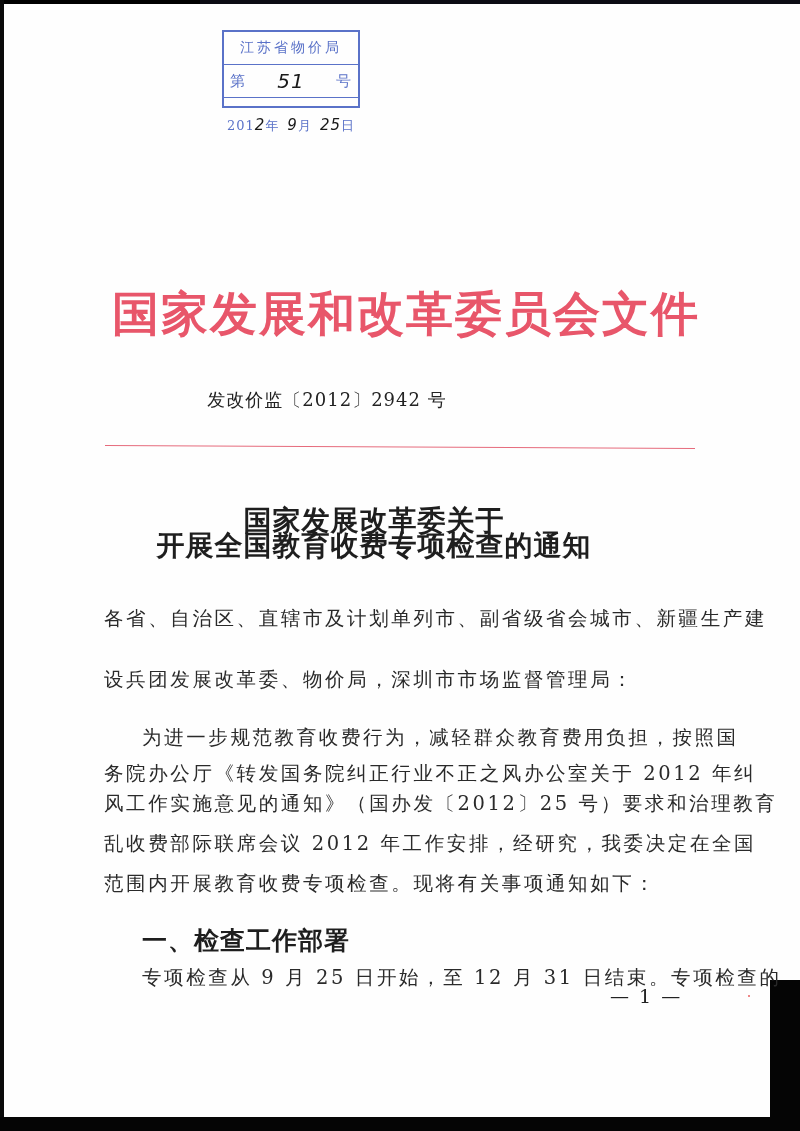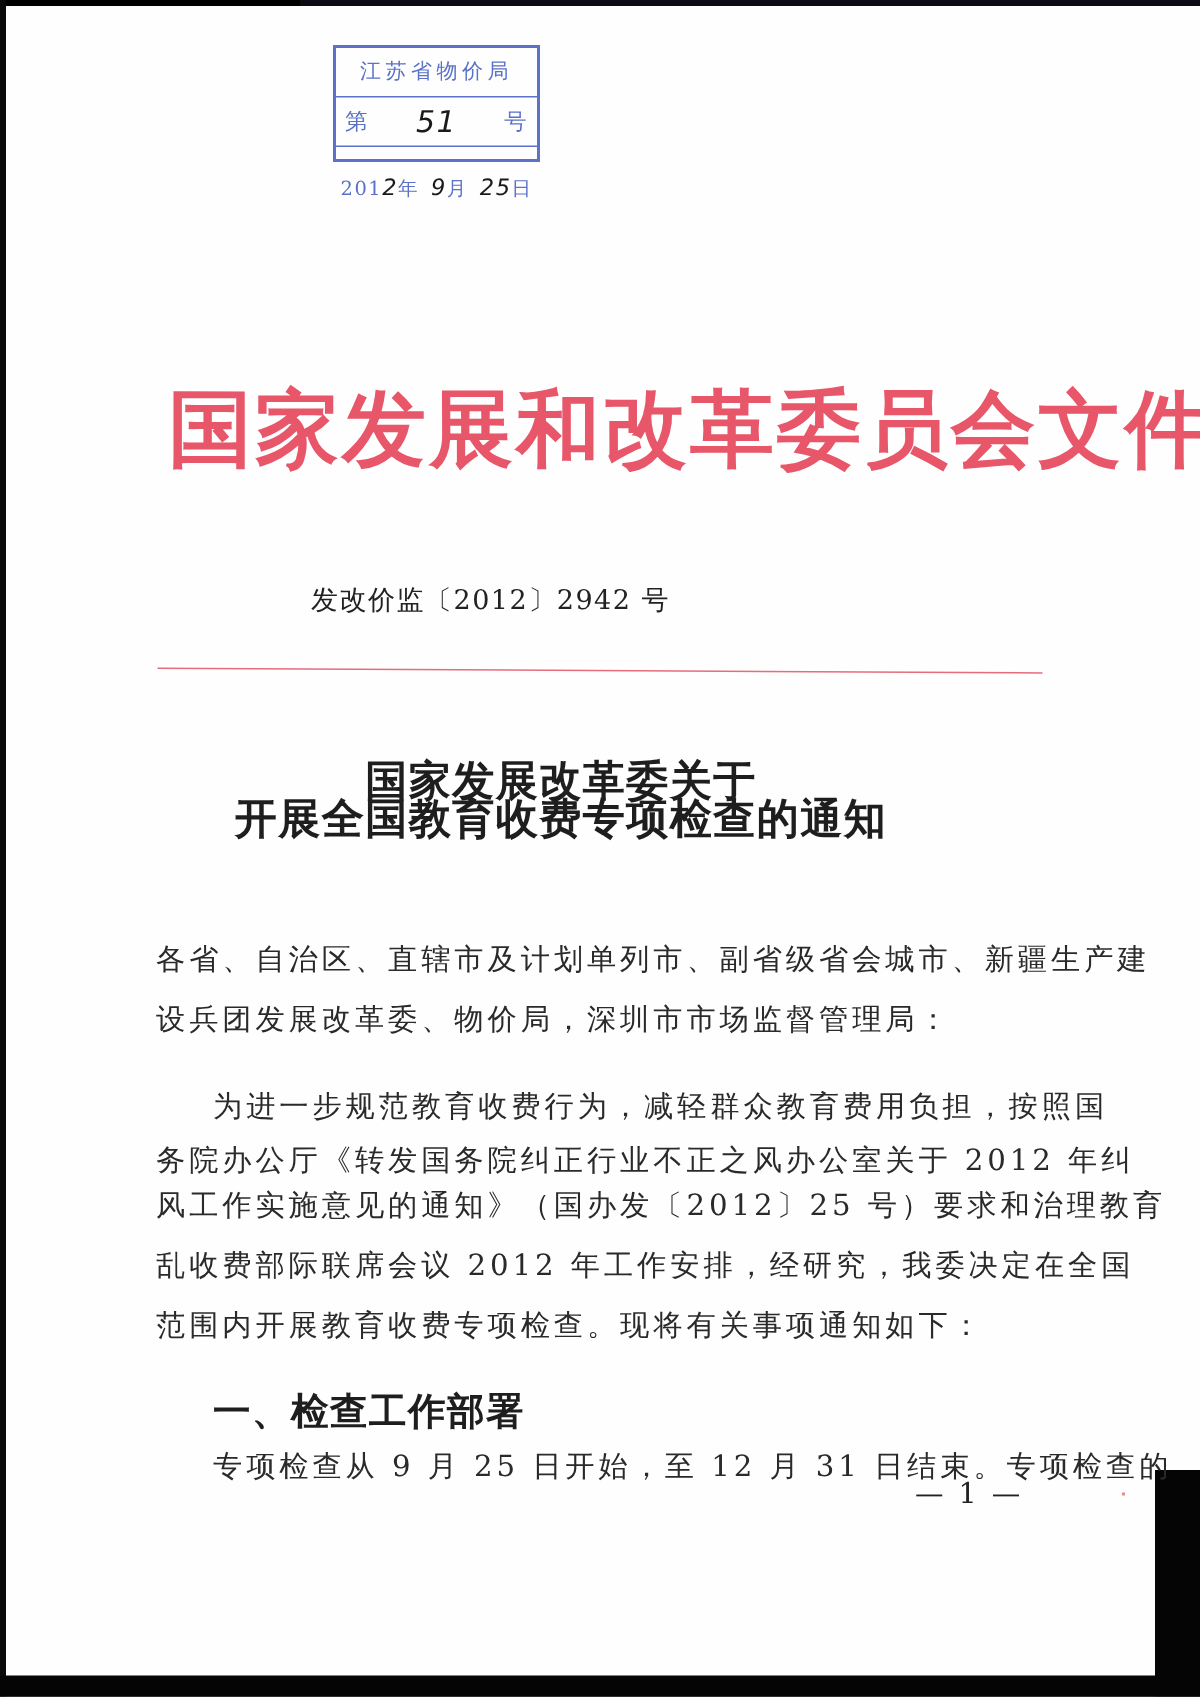--- a/index.html
+++ b/index.html
@@ -73,26 +73,26 @@
       font-style: italic;
       font-size: 20px;
     }
     .hand.small { font-size: 15px; }
     .stamp-row.r3 { font-size: 13px; padding: 0 3px; }
 
     
     .doc-header {
       position: absolute;
       left: 112px;
-      top: 256px;
+      top: 284px;
       width: 580px;
       text-align: center;
       color: #e8566a;
       font-family: "DejaVu Serif", serif;
-      font-size: 56px;
+      font-size: 47px;
       font-weight: bold;
       letter-spacing: 2px;
       white-space: nowrap;
       line-height: 60px;
     }
     .doc-number {
       position: absolute;
       left: 0;
       top: 388px;
       width: 654px;
@@ -200,21 +200,21 @@
   </div>
 </div>
 
 <div class="doc-header">国家发展和改革委员会文件</div>
 <div class="doc-number">发改价监〔2012〕2942 号</div>
 <div class="red-rule"></div>
 
 <div class="title l1">国家发展改革委关于</div>
 <div class="title l2">开展全国教育收费专项检查的通知</div>
 
-<div class="body-line" style="top:628px;">各省、自治区、直辖市及计划单列市、副省级省会城市、新疆生产建</div>
+<div class="body-line" style="top:607px;">各省、自治区、直辖市及计划单列市、副省级省会城市、新疆生产建</div>
 <div class="body-line" style="top:668px;">设兵团发展改革委、物价局，深圳市市场监督管理局：</div>
 
 <div class="body-line indent" style="top:712px;">为进一步规范教育收费行为，减轻群众教育费用负担，按照国</div>
 <div class="body-line" style="top:752px;margin-top:10px;">务院办公厅《转发国务院纠正行业不正之风办公室关于 2012 年纠</div>
 <div class="body-line" style="top:792px;">风工作实施意见的通知》（国办发〔2012〕25 号）要求和治理教育</div>
 <div class="body-line" style="top:832px;">乱收费部际联席会议 2012 年工作安排，经研究，我委决定在全国</div>
 <div class="body-line" style="top:872px;">范围内开展教育收费专项检查。现将有关事项通知如下：</div>
 
 <div class="section-heading" style="top:912px;">一、检查工作部署</div>
 <div class="body-line indent" style="top:952px;">专项检查从 9 月 25 日开始，至 12 月 31 日结束。专项检查的</div>

